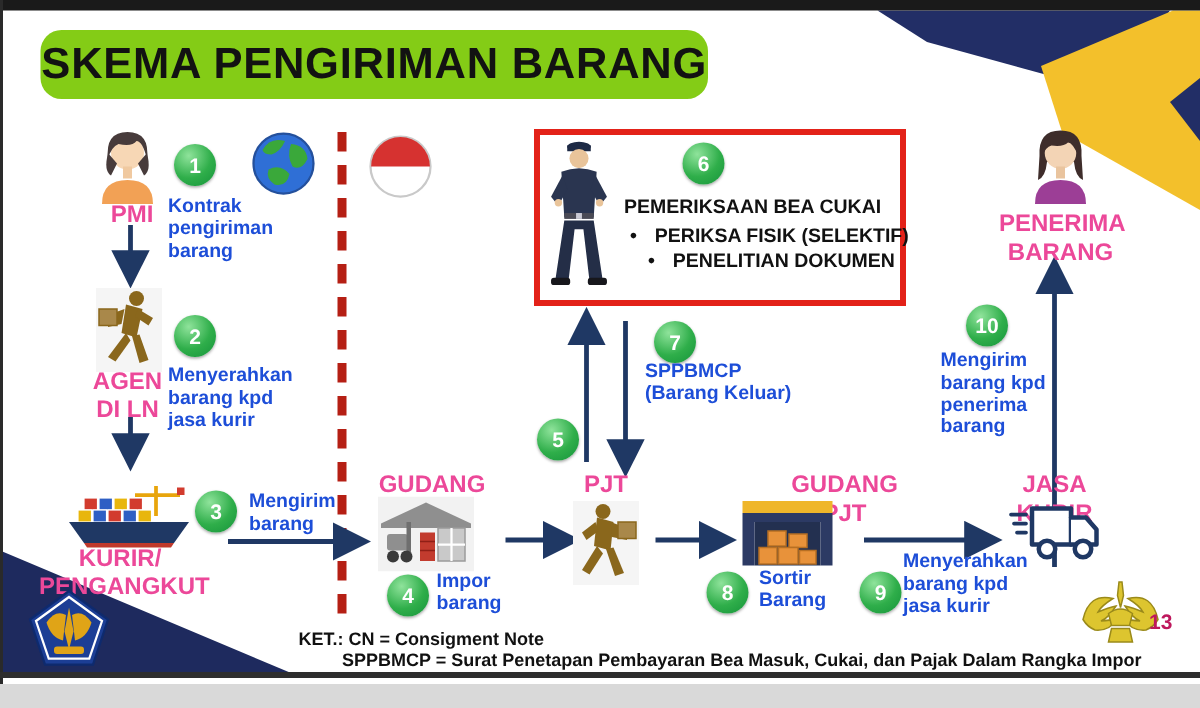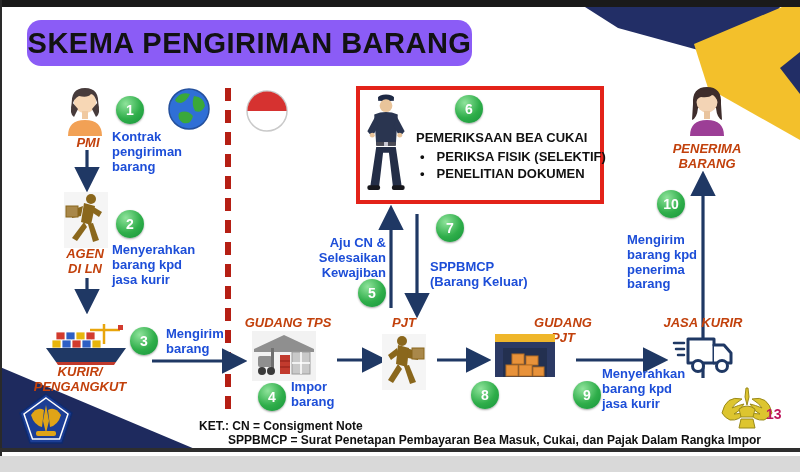--- a/index.html
+++ b/index.html
@@ -6,28 +6,27 @@
   .slide{
     position:relative;width:800px;height:472px;background:#ffffff;overflow:hidden;
     font-family:"Liberation Sans",sans-serif;
   }
   .abs{position:absolute;}
   .top-bar{left:0;top:0;width:800px;height:7px;background:#1a1a1a;}
   .left-edge{left:0;top:0;width:2px;height:472px;background:#2a2a2a;}
   .bottom-line{left:0;top:448px;width:800px;height:4px;background:#2e2e2e;}
   .footer-strip{left:0;top:456px;width:800px;height:16px;background:#d9d9d9;}
   .title-box{
-    left:27px;top:20px;width:445px;height:46px;background:#8b5cf6;border-radius:14px;
+    left:27px;top:20px;width:445px;height:46px;background:#84cc16;border-radius:14px;
     display:flex;align-items:center;justify-content:center;
   }
   .title-box span{font-size:29px;font-weight:bold;color:#121212;letter-spacing:.5px;white-space:nowrap;}
   .actor-label{
-    color:#c2410c;font-weight:bold;font-size:13px;line-height:1.18;text-align:center;
+    color:#ec4899;font-weight:bold;font-size:16px;line-height:1.18;text-align:center;
     white-space:pre-line;
-    font-style:italic;
   }
   .step-circle{
     width:28px;height:28px;border-radius:50%;
     background:radial-gradient(circle at 35% 28%, #8fe39b 0%, #2fae4a 55%, #15933a 100%);
     color:#fff;font-weight:bold;font-size:14px;display:flex;align-items:center;justify-content:center;
     box-shadow:0 1px 2px rgba(0,0,0,.35);
   }
   .step-text{
     font-weight:bold;font-size:13px;line-height:1.14;color:#1d4ed8;white-space:pre-line;
   }
@@ -176,26 +175,23 @@
       <circle cx="20" cy="7" r="5"></circle>
       <path d="M16 11 L27 14 L25 33 L14 30 Z"></path>
       <path d="M25 14 L36 18 L36 26 L26 24 Z"></path>
       <path d="M15 14 L6 21 L9 26 L17 20 Z"></path>
       <path d="M16 30 L6 46 L11 49 L20 35 Z"></path>
       <path d="M22 32 L28 50 L34 48 L27 31 Z"></path>
     </g>
     <rect x="30" y="14" width="12" height="11" fill="#A9884A" stroke="#8A671C"></rect>
   </svg>
 
-  <div class="abs step-text" style="left:314px;top:236px;width:72px;text-align:right;">Aju CN &amp;
-Selesaikan
-Kewajiban</div>
   <div class="abs step-circle" style="left:358px;top:279px;">5</div>
   <div class="abs step-circle" style="left:436px;top:214px;">7</div>
-  <div class="abs step-text" style="left:430px;top:260px;width:115px;">SPPBMCP
+  <div class="abs step-text" style="left:430px;top:240px;width:115px;">SPPBMCP
 (Barang Keluar)</div>
 
   <div class="abs inspection-box"></div>
   <svg class="abs" style="left:365px;top:92px;" width="42" height="102" viewBox="0 0 42 104">
     <ellipse cx="21" cy="6" rx="8" ry="3.5" fill="#1E2A45"></ellipse>
     <rect x="13" y="5" width="16" height="4" fill="#1E2A45"></rect>
     <circle cx="21" cy="14" r="6.5" fill="#E9C49A"></circle>
     <path d="M9 23 Q21 18 33 23 L31 54 L11 54 Z" fill="#2A3550"></path>
     <path d="M10 25 L2 40 L7 46 L13 35 Z" fill="#2A3550"></path>
     <path d="M32 25 L40 40 L35 46 L29 35 Z" fill="#2A3550"></path>
@@ -205,56 +201,58 @@
     <rect x="19" y="51" width="4" height="4" fill="#C9C9D4"></rect>
     <path d="M11 56 L5 96 L14 96 L18 62 L24 62 L28 96 L37 96 L31 56 Z" fill="#242E47"></path>
     <rect x="2" y="95" width="13" height="5" rx="2" fill="#17171C"></rect>
     <rect x="27" y="95" width="13" height="5" rx="2" fill="#17171C"></rect>
   </svg>
   <div class="abs step-circle" style="left:455px;top:95px;">6</div>
   <div class="abs bullet-row" style="left:420px;top:148px;">
     <span>PERIKSA FISIK (SELEKTIF)</span>
   </div>
   <div class="abs insp-title">PEMERIKSAAN BEA CUKAI</div>
-  <div class="abs bullet-row" style="left:420px;top:165px;">
+  <div class="abs bullet-row" style="left:432px;top:165px;">
     <span>PENELITIAN DOKUMEN</span>
   </div>
 
   <div class="abs actor-label" style="left:486px;top:315px;width:84px;margin-left:35px;">GUDANG PJT</div>
   <svg class="abs" style="left:494px;top:332px;" width="62" height="48" viewBox="0 0 62 48">
     <rect x="1" y="2" width="60" height="8" fill="#EFB62A"></rect>
     <rect x="9" y="10" width="44" height="35" fill="#233050"></rect>
     <path d="M1 10 L61 10 L61 45 L53 45 L53 16 L9 16 L9 45 L1 45 Z" fill="#2C3A64"></path>
     <g fill="#E8923A" stroke="#B76F23" stroke-width="1">
       <rect x="18" y="22" width="12" height="10"></rect>
       <rect x="32" y="24" width="12" height="9"></rect>
       <rect x="12" y="33" width="12" height="11"></rect>
       <rect x="25" y="33" width="13" height="11"></rect>
       <rect x="39" y="35" width="11" height="9"></rect>
     </g>
   </svg>
   <div class="abs step-circle" style="left:471px;top:381px;">8</div>
+  <div class="abs step-text" style="left:506px;top:378px;width:55px;">Sortir
+Barang</div>
 
   <div class="abs step-circle" style="left:573px;top:381px;">9</div>
   <div class="abs step-text" style="left:602px;top:367px;width:90px;">Menyerahkan
 barang kpd
 jasa kurir</div>
 
   <div class="abs actor-label" style="left:660px;top:315px;width:86px;">JASA KURIR</div>
   <svg class="abs" style="left:672px;top:333px;" width="64" height="46" viewBox="0 0 64 46">
     <g fill="none" stroke="#1F3864" stroke-width="3" stroke-linejoin="round" stroke-linecap="round">
       <rect x="16" y="6" width="26" height="24" fill="#ffffff"></rect>
       <path d="M42 12 L52 12 L59 20 L59 30 L42 30" fill="#ffffff"></path>
       <path d="M2 10 H12 M4 16 H12 M6 22 H12" stroke-width="2.5"></path>
     </g>
     <circle cx="26" cy="33" r="5.5" fill="#ffffff" stroke="#1F3864" stroke-width="3"></circle>
     <circle cx="50" cy="33" r="5.5" fill="#ffffff" stroke="#1F3864" stroke-width="3"></circle>
   </svg>
 
-  <div class="abs step-circle" style="left:644px;top:190px;margin-left:13px;">10</div>
+  <div class="abs step-circle" style="left:644px;top:203px;">10</div>
   <div class="abs step-text" style="left:627px;top:233px;width:80px;">Mengirim
 barang kpd
 penerima
 barang</div>
 
   <svg class="abs" style="left:684px;top:84px;" width="46" height="52" viewBox="0 0 46 52">
     <path d="M9 20 Q8 3 23 3 Q38 3 37 20 L38 36 Q33 34 32 24 L14 24 Q13 34 8 36 Z" fill="#3E2D2B"></path>
     <circle cx="23" cy="18" r="10.5" fill="#F3D4B5"></circle>
     <path d="M11 20 Q9 6 23 6 Q37 6 35 20 Q31 11 28 11 Q25 14 17 13 Q13 14 11 20 Z" fill="#3E2D2B"></path>
     <rect x="20" y="27" width="6" height="8" fill="#E9C49E"></rect>

